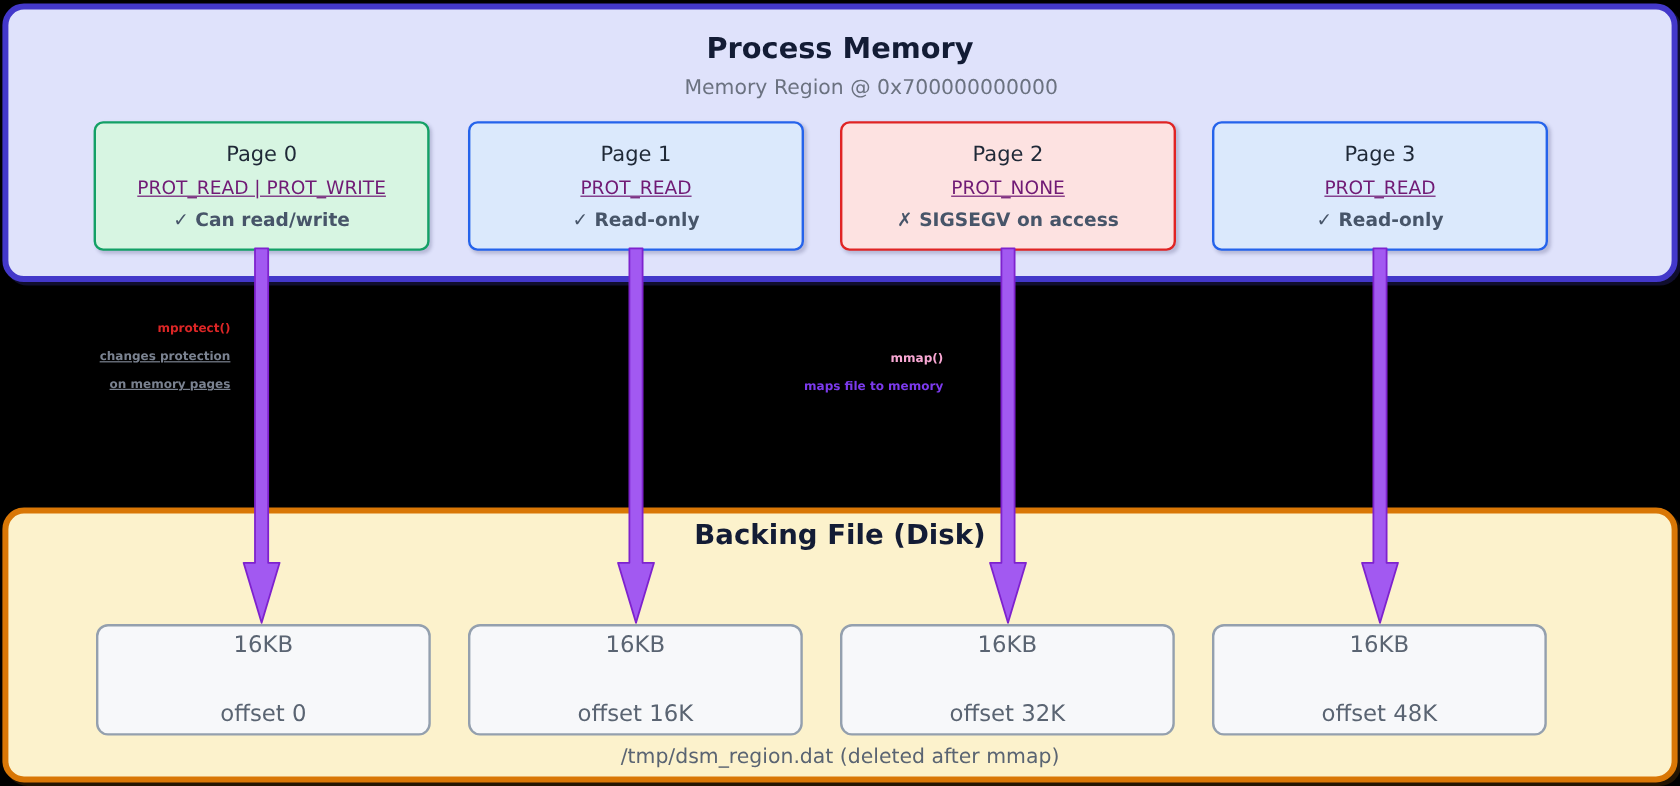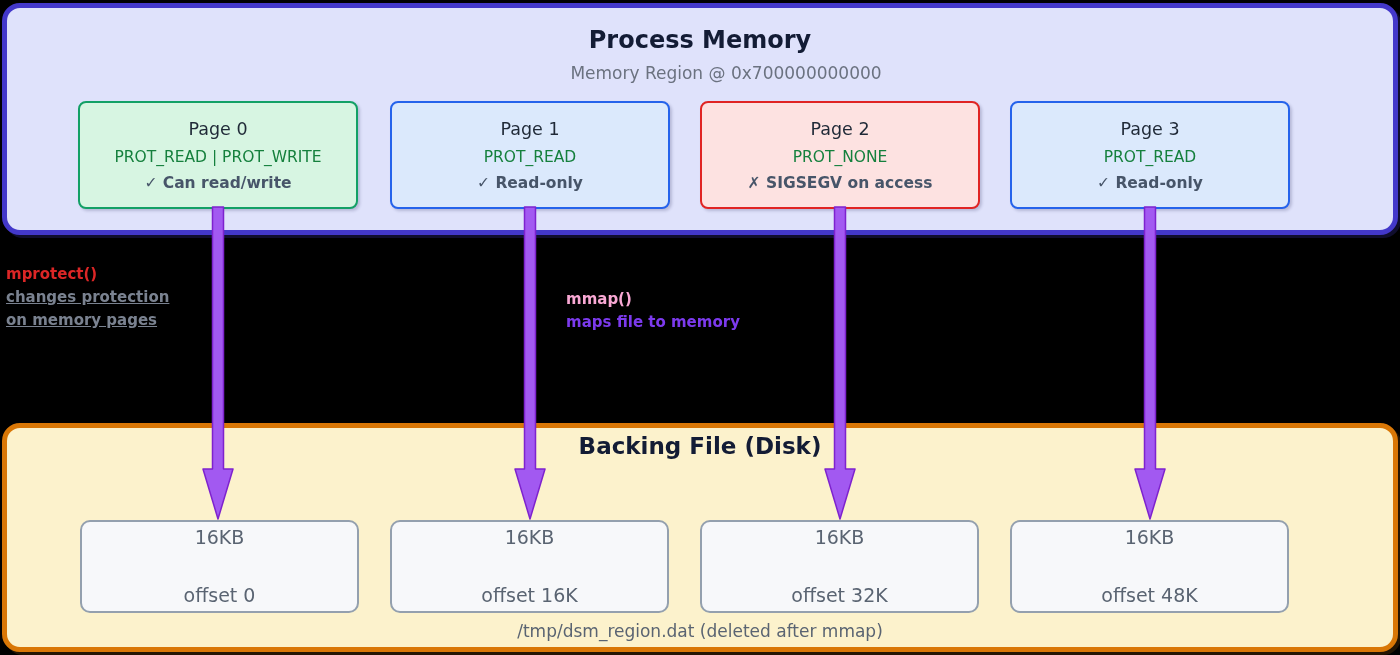--- a/index.html
+++ b/index.html
@@ -53,40 +53,40 @@
     display: flex;
     flex-direction: column;
     align-items: center;
     justify-content: center;
     box-shadow: 2px 2px 3px rgba(40, 40, 90, 0.22);
   }
   .page-box.green { background: #D7F5E2; border-color: #13A066; }
   .page-box.blue  { background: #DBE9FC; border-color: #2563EB; }
   .page-box.red   { background: #FDE2E1; border-color: #E02424; }
   .page-name   { font-size: 17.5px; color: #1F2937; margin-bottom: 9px; }
-  .page-prot   { font-size: 15.5px; color: #15803d; margin-bottom: 8px; }
+  .page-prot   { font-size: 15.5px; color: #701a75; margin-bottom: 8px; text-decoration: underline; }
   .page-status { font-size: 15.5px; font-weight: bold; color: #475569; }
 
   .pos-0 { left: 78px; }
   .pos-1 { left: 390px; }
   .pos-2 { left: 700px; }
   .pos-3 { left: 1010px; }
 
   
   .arrows {
     position: absolute;
     left: 0; top: 0;
     pointer-events: none;
   }
 
   
   .edge-label {
     position: absolute;
-    text-align: left;
-    font-size: 15px;
+    text-align: right;
+    font-size: 10px;
     font-weight: 600;
     line-height: 23px;
   }
   .edge-label-mprotect { left: 6px; top: 263px; width: 186px; }
   .edge-label-mmap     { left: 566px; top: 288px; width: 220px; font-weight: bold; }
   .fn-red    { color: #DC2626; font-weight: bold; }
   .fn-purple { color: #f9a8d4; }
   .edge-gray { color: #7A8290; text-decoration: underline; }
   .edge-purple { color: #7C3AED; }
 

